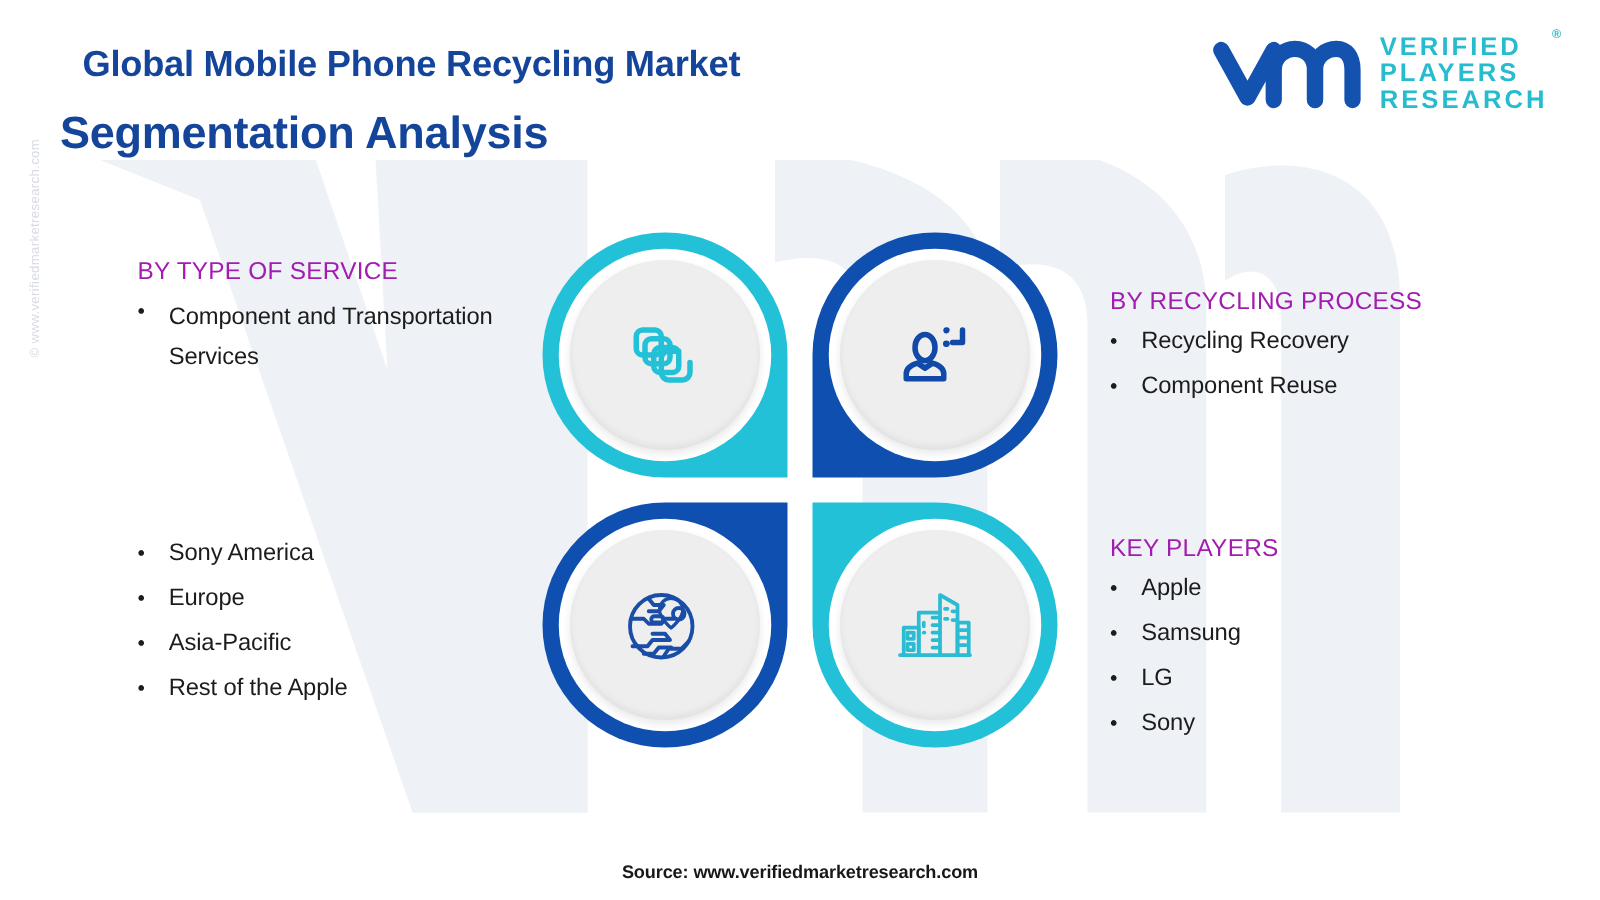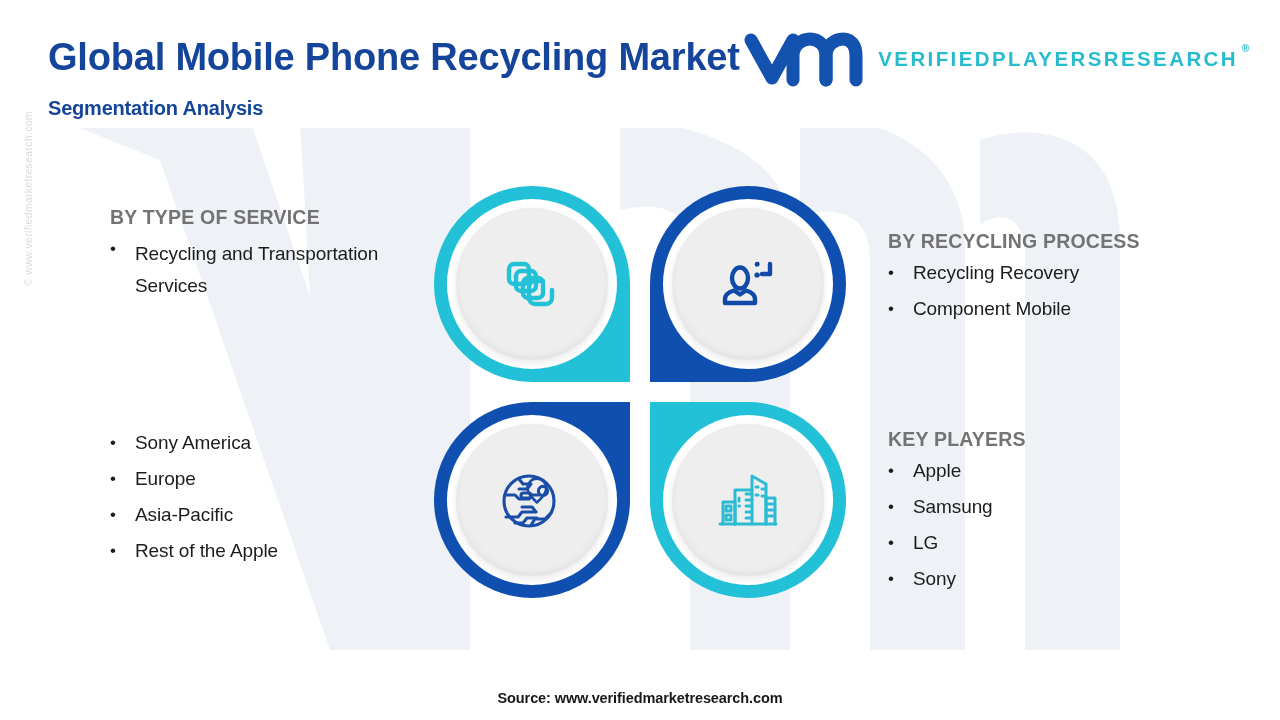--- a/index.html
+++ b/index.html
@@ -42,30 +42,31 @@
     z-index: 3;
   }
 
   .title-block {
     position: absolute;
     left: 48px;
     top: 36px;
   }
 
   .title-main {
-    font-size: 38px;
+    font-size: 29px;
     font-weight: bold;
     color: #14459b;
     letter-spacing: -0.2px;
     line-height: 1.15;
     white-space: nowrap;
+    margin-left: 18px;
   }
 
   .title-sub {
-    font-size: 20px;
+    font-size: 36px;
     font-weight: bold;
     color: #14459b;
     letter-spacing: -0.2px;
     margin-top: 17px;
     line-height: 1.1;
     white-space: nowrap;
   }
 
   
   .logo {
@@ -74,20 +75,21 @@
     top: 28px;
     display: flex;
     align-items: center;
     gap: 14px;
   }
 
   .logo-mark { display: block; }
 
   .logo-text {
     display: flex;
+    flex-direction: column;
     line-height: 1.02;
     position: relative;
   }
 
   .logo-line {
     font-size: 20.5px;
     font-weight: bold;
     color: #27bccd;
     letter-spacing: 2.4px;
   }
@@ -124,22 +126,22 @@
   .col-left  { left: 110px; width: 330px; }
   .col-right { left: 888px; width: 340px; }
 
   .col-tl { top: 206px; }
   .col-bl { top: 432px; }
   .col-tr { top: 206px; margin-top: 24px; }
   .col-br { top: 428px; }
 
   .col-heading {
     font-size: 19.5px;
-    font-weight: bold;
-    color: #737373;
+    font-weight: normal;
+    color: #a21caf;
     letter-spacing: 0.2px;
     margin-bottom: 9px;
     white-space: nowrap;
   }
 
   .bullets { list-style: none; }
 
   .bullets li {
     display: flex;
     align-items: flex-start;
@@ -288,21 +290,21 @@
     </div>
   </div>
 
   <div class="side-watermark">© www.verifiedmarketresearch.com</div>
 
   <div class="col col-left col-tl">
     <div class="col-heading">BY TYPE OF SERVICE</div>
     <ul class="bullets">
       <li class="tall">
         <span class="dot">•</span>
-        <span class="btext">Recycling and Transportation Services</span>
+        <span class="btext">Component and Transportation Services</span>
       </li>
     </ul>
   </div>
 
   <div class="col col-left col-bl">
     <ul class="bullets">
       <li>
         <span class="dot">•</span>
         <span class="btext">Sony America</span>
       </li>
@@ -323,21 +325,21 @@
 
   <div class="col col-right col-tr">
     <div class="col-heading">BY RECYCLING PROCESS</div>
     <ul class="bullets">
       <li>
         <span class="dot">•</span>
         <span class="btext">Recycling Recovery</span>
       </li>
       <li>
         <span class="dot">•</span>
-        <span class="btext">Component Mobile</span>
+        <span class="btext">Component Reuse</span>
       </li>
     </ul>
   </div>
 
   <div class="col col-right col-br">
     <div class="col-heading">KEY PLAYERS</div>
     <ul class="bullets">
       <li>
         <span class="dot">•</span>
         <span class="btext">Apple</span>

